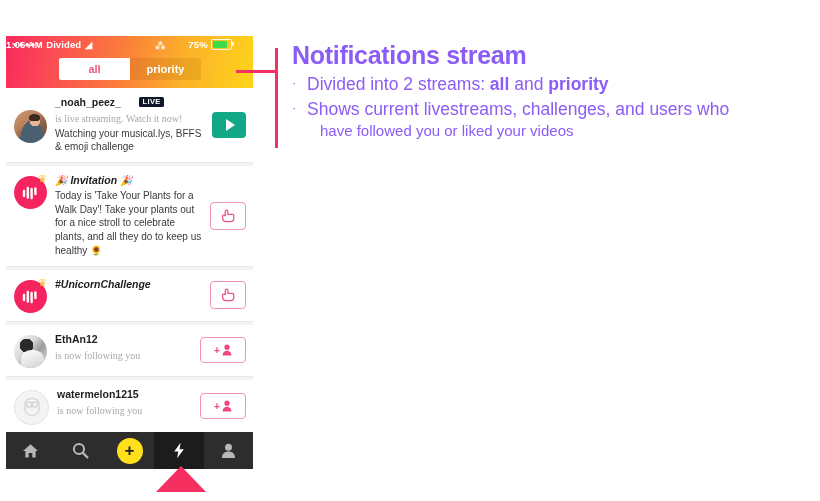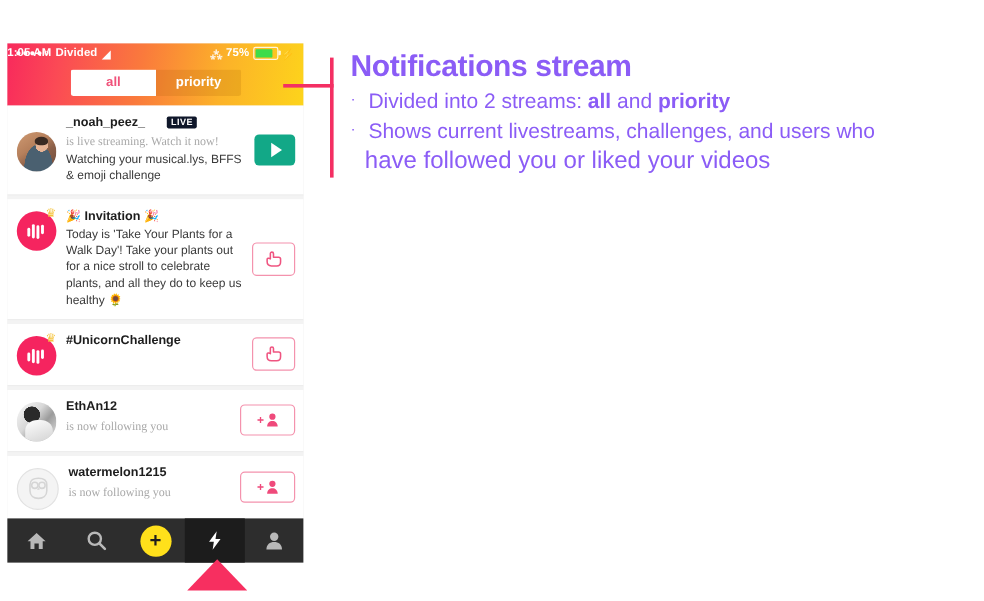--- a/index.html
+++ b/index.html
@@ -26,21 +26,21 @@
     height:17px;display:flex;align-items:center;
     color:#ffffff;font-size:9.5px;font-weight:bold;
     padding:0 7px;letter-spacing:.1px;
   }
   .sb-dots{letter-spacing:1px;font-size:8px;line-height:1;}
   .sb-carrier{margin-left:4px;font-size:9.5px;}
   .sb-wifi{margin-left:4px;font-size:9px;}
   .sb-time{position:absolute;left:0;right:0;text-align:left;font-size:9.5px;font-weight:bold;}
   .sb-right{margin-left:auto;display:flex;align-items:center;gap:3px;position:relative;z-index:2;}
   .sb-bt{font-size:9px;opacity:.85;}
-  .sb-pct{font-size:9.5px;}
+  .sb-pct{font-size:9.5px;margin-left:20px;}
   .batt{
     width:19px;height:9px;border:1.2px solid rgba(255,255,255,.85);
     border-radius:2px;position:relative;display:inline-block;
   }
   .batt:after{content:"";position:absolute;right:-3px;top:2.2px;width:1.6px;height:4px;
     background:rgba(255,255,255,.85);border-radius:0 1px 1px 0;}
   .batt i{position:absolute;left:1px;top:1px;bottom:1px;width:72%;background:#3ddc4a;border-radius:1px;display:block;}
   .sb-bolt{font-size:9px;}
 
   .segwrap{
@@ -105,21 +105,21 @@
   }
 
   .rowbody{flex:1 1 auto;min-width:0;margin-left:8px;padding-right:4px;}
   .uname{font-size:10.5px;font-weight:bold;color:#1d1d1d;display:flex;align-items:center;gap:18px;}
   .livebadge{
     background:#0f172a;color:#fff;font-size:7.5px;font-weight:bold;
     padding:1.5px 3.5px;border-radius:1.5px;letter-spacing:.4px;line-height:1;
   }
   .sub{font-size:10px;color:#a9a9a9;margin-top:5px;line-height:1.25;font-family:Liberation Serif, serif;}
   .body-txt{font-size:10px;color:#3a3a3a;margin-top:1px;line-height:1.38;}
-  .title-txt{font-size:10.5px;font-weight:bold;color:#1d1d1d;line-height:1.3;}
+  .title-txt{font-size:10.5px;font-weight:bold;color:#1d1d1d;line-height:1.3;font-style:italic;}
   .title-emoji{font-size:10px;}
 
   .act{flex:0 0 auto;align-self:center;margin-left:2px;}
   .btn-play{
     width:34px;height:26px;border-radius:4px;background:#12a887;
     display:flex;align-items:center;justify-content:center;
   }
   .tri-w{width:0;height:0;border-left:9px solid #fff;border-top:6px solid transparent;border-bottom:6px solid transparent;margin-left:2px;}
   .btn-outline{
     width:34px;height:26px;border-radius:4px;border:1.4px solid #f492ad;
@@ -155,21 +155,21 @@
   }
 
   
   #annot{position:absolute;left:292px;top:42px;width:520px;color:#8b5cf6;}
   #annot h1{
     margin:0 0 3px 0;font-size:25px;font-weight:bold;letter-spacing:-.3px;line-height:1.1;
   }
   .bullet{display:flex;font-size:17.5px;line-height:1.32;margin-top:2px;}
   .bullet .dot{flex:0 0 15px;font-size:13px;line-height:1.5;}
   .bullet b{font-weight:bold;}
-  .b2-cont{margin-left:12px;font-size:20px;line-height:1.32;}
+  .b2-cont{margin-left:28px;font-size:15px;line-height:1.32;}
 </style>
 </head>
 <body>
 
 <div id="phone">
 
   <div class="grad-header">
 
     <div class="statusbar">
       <span class="sb-dots">●●●●○</span>

